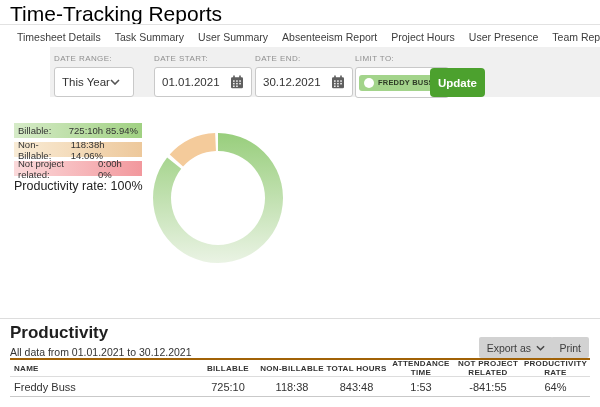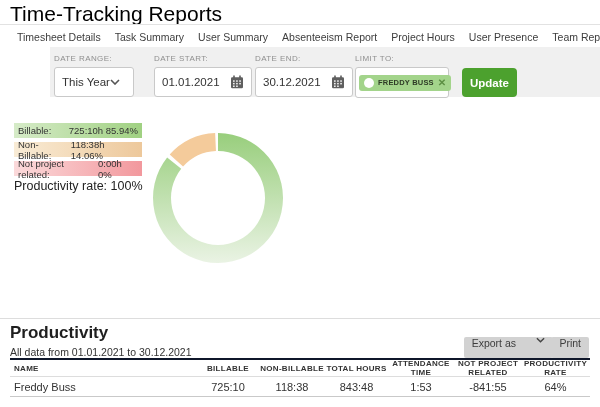--- a/index.html
+++ b/index.html
@@ -37,21 +37,21 @@
   }
   .limit-box { width:94px; height:31px; padding:0 3px; }
   .tag {
     display:flex; align-items:center; gap:4px;
     background:#a3d48b; border-radius:3px; padding:3px 5px; cursor:default;
   }
   .tag-circle { width:10px; height:10px; border-radius:50%; background:#fff; flex:0 0 auto; }
   .tag-label { font-size:7.5px; font-weight:700; color:#2e3b26; letter-spacing:.2px; white-space:nowrap; }
   .tag-x { font-size:10px; color:#5c8f43; font-weight:700; cursor:pointer; line-height:1; }
   .update-btn {
-    position:absolute; left:412px; top:21px; height:29px;
+    position:absolute; left:380px; top:21px; height:29px;
     background:#4ca12e; color:#fff; border:none; border-radius:4px;
     font-size:11.5px; font-weight:700; padding:0 8px; cursor:pointer;
     font-family:"Liberation Sans",sans-serif;
   }
 
   
   .legend-row {
     position:absolute; left:14px; width:128px; height:15px;
     display:flex; justify-content:space-between; align-items:center;
     padding:0 4px; font-size:9.5px; color:#333;
@@ -64,29 +64,29 @@
   
   .donut { left:153px; top:133px; }
 
   
   .section-rule { left:0; right:0; top:318px; height:1px; background:#ddd; }
   .report-heading { left:10px; top:323px; font-size:17px; font-weight:700; color:#1f1f1f; }
   .report-subtitle { left:10px; top:346px; font-size:10.5px; color:#333; }
   .gray-btn {
     position:absolute; top:337px; height:21px; background:#d2d2d2; border:none;
     color:#3d3d3d; font-size:10.5px; padding:0 8px; border-radius:2px; cursor:pointer;
-    display:flex; gap:20px; font-family:"Liberation Sans",sans-serif;
+    display:flex; align-items:center; gap:5px; font-family:"Liberation Sans",sans-serif;
   }
   .export-btn { right:47px; }
   .print-btn { right:11px; }
 
   
   .report-table { left:10px; right:10px; top:358px; }
   .thead-row {
-    border-top:2px solid #0f172a;
+    border-top:2px solid #a16207;
     display:flex; align-items:center; height:18px;
     font-size:8px; font-weight:700; color:#333; letter-spacing:.3px;
     padding:0 2px 0 4px;
   }
   .tbody-row {
     border-top:1px solid #ddd; border-bottom:1px solid #c9c9c9;
     display:flex; align-items:center; height:21px;
     font-size:11px; color:#333; padding:0 2px 0 4px;
   }
   .cell-name { flex:1; text-align:left; }

